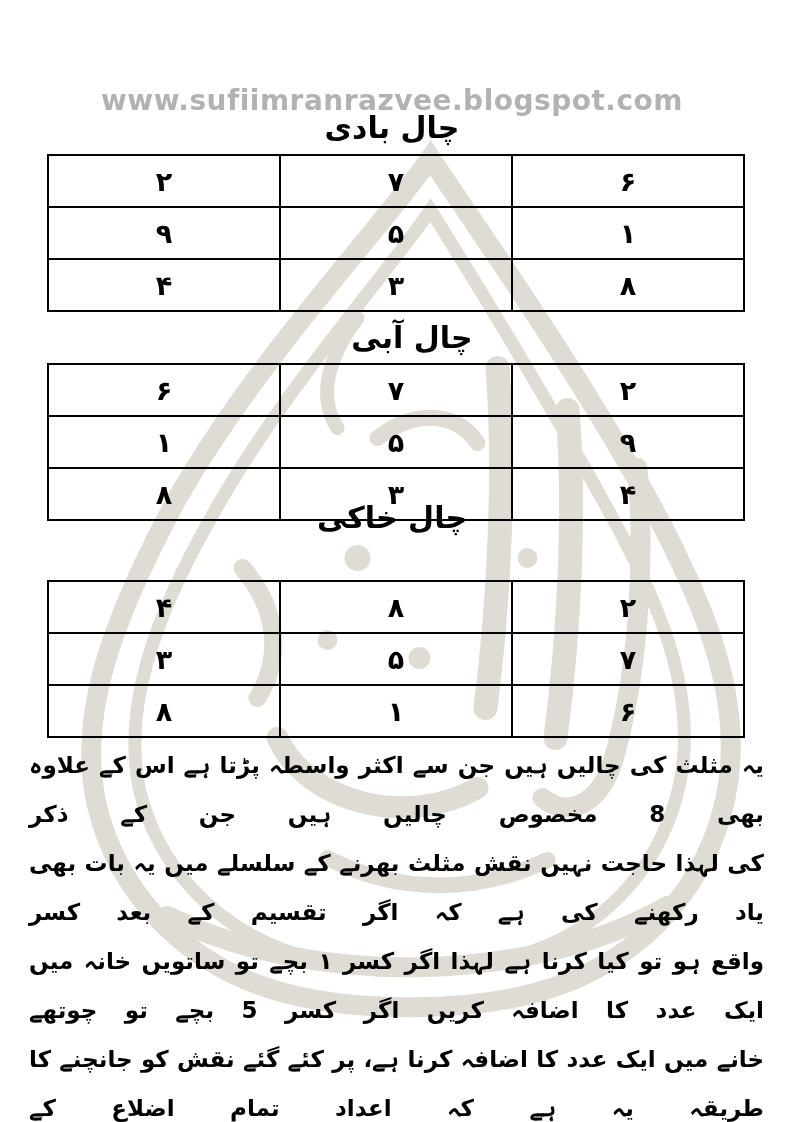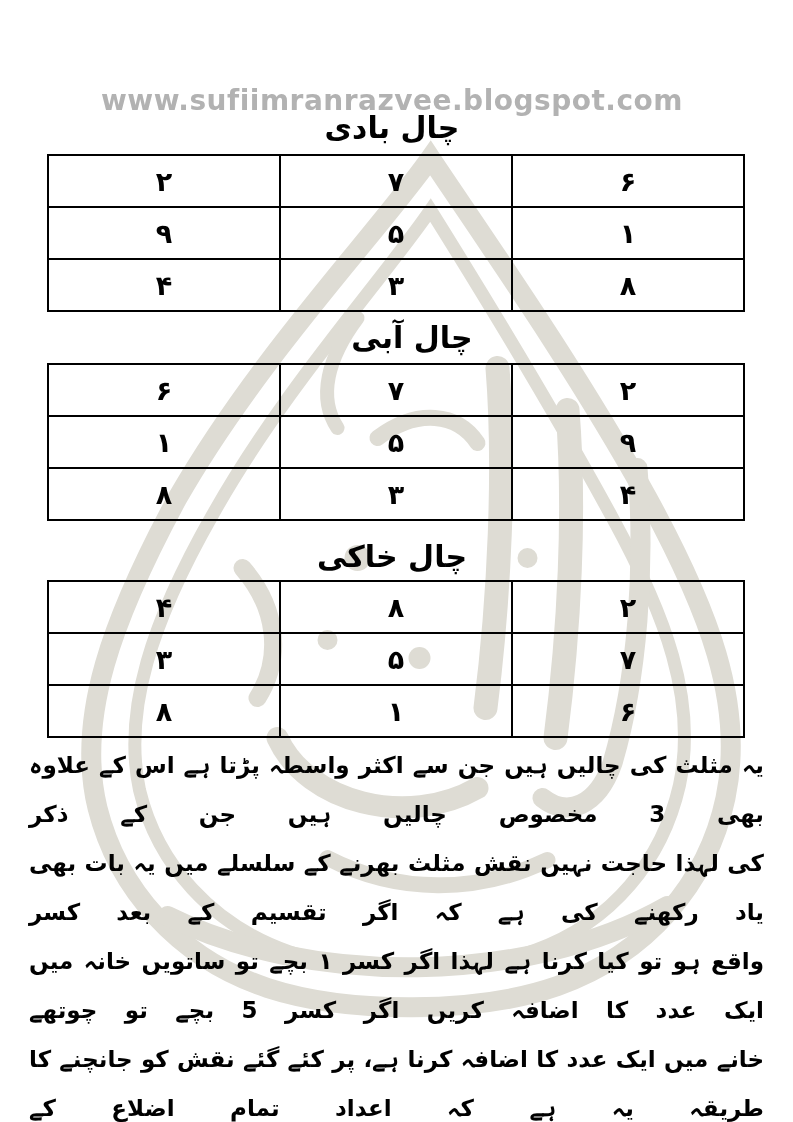--- a/index.html
+++ b/index.html
@@ -41,21 +41,21 @@
   .sec-heading{
     position:absolute;left:0;right:0;
     text-align:center;
     direction:rtl;
     font-size:30px;font-weight:bold;
     color:var(--ink);
     z-index:2;
   }
   .h-badi{top:110px;}
   .h-aabi{top:320px;padding-left:40px;}
-  .h-khaki{top:539px;}
+  .h-khaki{top:500px;}
   
   .magic{
     position:absolute;left:47px;width:698px;
     border-collapse:collapse;table-layout:fixed;
     direction:ltr;
     z-index:2;
   }
   .t-badi{top:154px;}
   .t-aabi{top:363px;}
   .t-khaki{top:580px;}
@@ -172,21 +172,21 @@
       </tr>
       <tr>
         <td>۸</td>
         <td>۱</td>
         <td>۶</td>
       </tr>
     </tbody>
   </table>
 
   <div class="para" lang="ur" dir="rtl">
-    <div class="para-line">یہ مثلث کی چالیں ہیں جن سے اکثر واسطہ پڑتا ہے اس کے علاوہ بھی 3 مخصوص چالیں ہیں جن کے ذکر</div>
+    <div class="para-line">یہ مثلث کی چالیں ہیں جن سے اکثر واسطہ پڑتا ہے اس کے علاوہ بھی 8 مخصوص چالیں ہیں جن کے ذکر</div>
     <div class="para-line">کی لہذا حاجت نہیں نقش مثلث بھرنے کے سلسلے میں یہ بات بھی یاد رکھنے کی ہے کہ اگر تقسیم کے بعد کسر</div>
     <div class="para-line">واقع ہو تو کیا کرنا ہے لہذا اگر کسر ۱ بچے تو ساتویں خانہ میں ایک عدد کا اضافہ کریں اگر کسر 5 بچے تو چوتھے</div>
     <div class="para-line">خانے میں ایک عدد کا اضافہ کرنا ہے، پر کئے گئے نقش کو جانچنے کا طریقہ یہ ہے کہ اعداد تمام اضلاع کے</div>
 
   </div>
 
 
 </div>
 
 </body></html>

